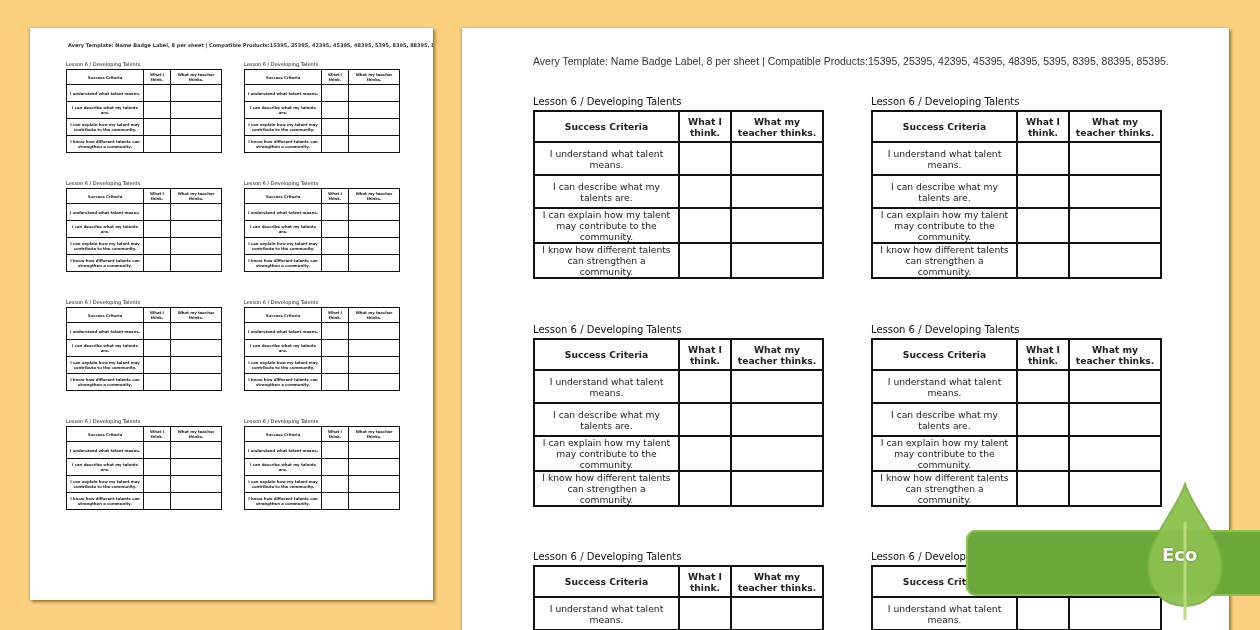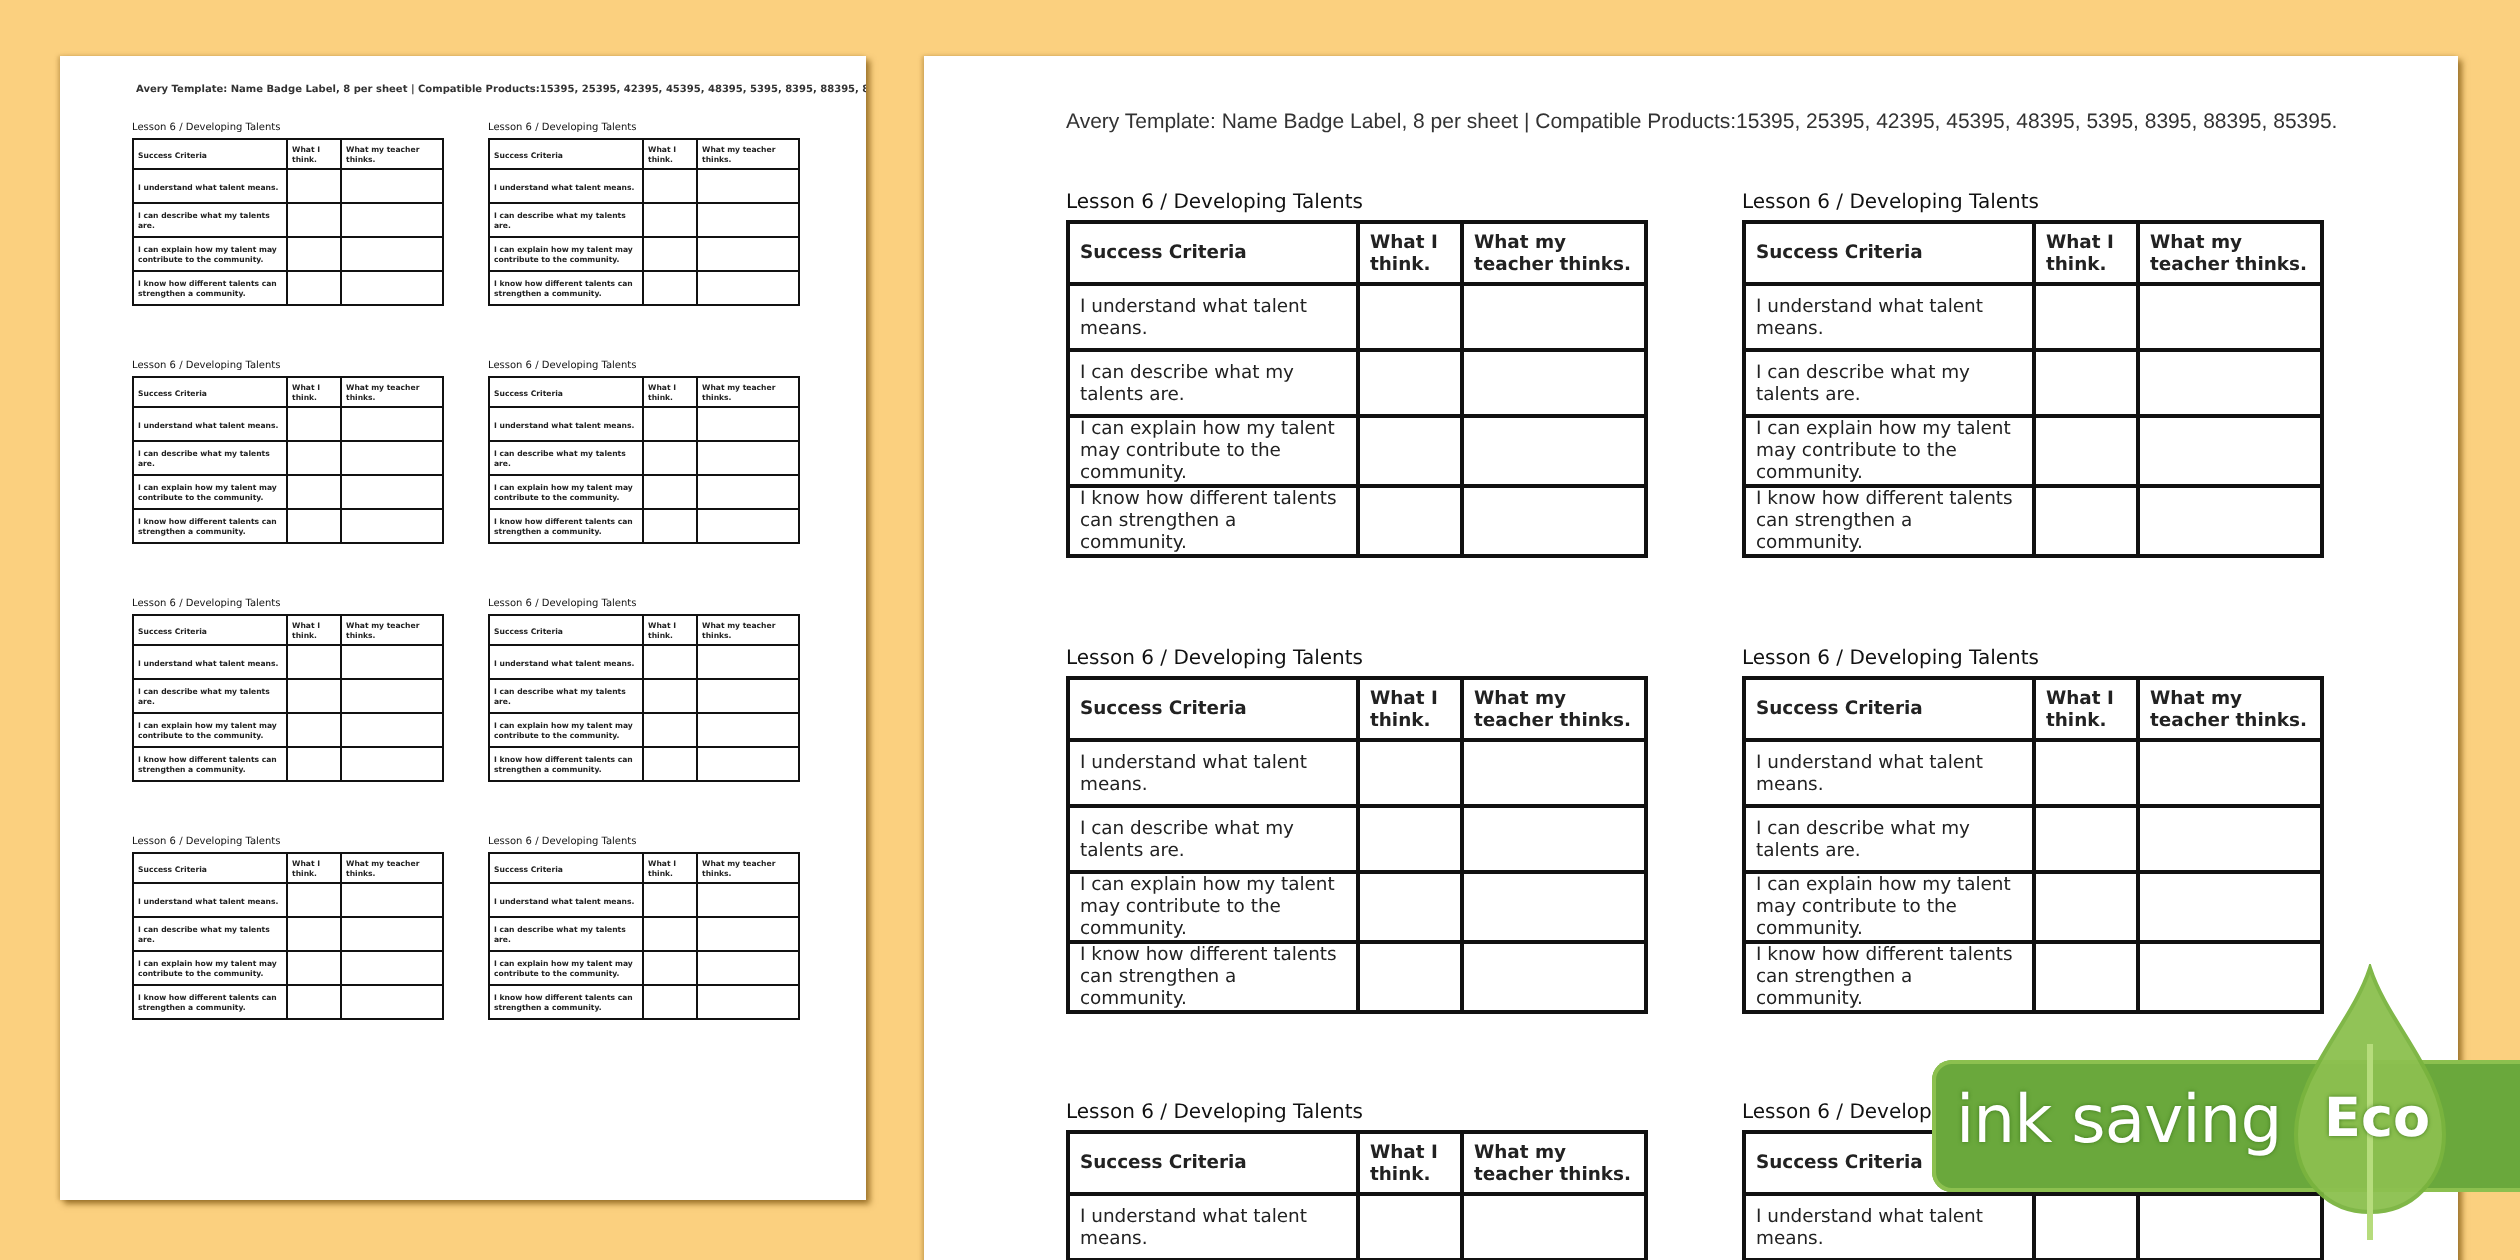--- a/index.html
+++ b/index.html
@@ -15,21 +15,21 @@
   }
   #page-left { left: 30px; top: 28px; width: 403px; height: 572px; }
   #page-right { left: 462px; top: 28px; width: 767px; height: 640px; }
 
   .hdr { position: absolute; color: #222; white-space: nowrap; }
   #page-left .hdr { left: 38px; top: 14px; font-size: 5px; font-weight: bold; color: #333; }
   #page-right .hdr { left: 71px; top: 27px; font-size: 10.5px; color: #333; font-family: "Liberation Sans", sans-serif; }
 
   .card { position: absolute; }
   .card .title { font-weight: normal; color: #111; white-space: nowrap; }
-  .card table { border-collapse: collapse; table-layout: fixed; }
+  .card table { border-collapse: collapse; table-layout: fixed; text-align: center; }
   .card td { border: 2px solid #111; vertical-align: middle; color: #222; padding: 0; }
 
   
   .big .title { font-size: 10px; height: 14px; line-height: 12px; }
   .big table { width: 287px; }
   .big td { font-size: 9.2px; line-height: 11px; padding: 0 5px; }
   .big td.c1 { width: 133px; }
   .big td.c2 { width: 40px; }
   .big td.c3 { width: 80px; }
   .big tr.h td { height: 29px; font-weight: bold; }
@@ -52,21 +52,21 @@
     background: #6aa83c; border-radius: 10px 0 0 10px;
     box-shadow: 0 0 0 2px #8cc04f inset;
   }
   #eco .ink {
     position: absolute; left: 12px; top: 58px; font-size: 33px; color: #fff;
     font-family: "DejaVu Sans", sans-serif; letter-spacing: -0.5px; white-space: nowrap;
     text-shadow: 0 0 2px #3f7a1d;
   }
   #eco .leaf { position: absolute; left: 180px; top: 0; width: 78px; height: 140px; }
   #eco .eco-txt {
-    position: absolute; left: 196px; top: 62px; font-size: 27px; font-weight: bold; color: #fff;
+    position: absolute; left: 196px; top: 62px; font-size: 18px; font-weight: bold; color: #fff;
     font-family: "DejaVu Sans", sans-serif; text-shadow: 0 0 2px #3f7a1d; white-space: nowrap;
   }
 </style>
 </head>
 <body>
 
 <div id="page-left" class="page">
   <div class="hdr">Avery Template: Name Badge Label, 8 per sheet | Compatible Products:15395, 25395, 42395, 45395, 48395, 5395, 8395, 88395, 85395.</div>
   <div id="left-cards">
       <div class="card small" style="left: 36px; top: 33px;">
@@ -493,19 +493,18 @@
       </tr>
 
     </tbody>
         </table>
   </div>
     </div>
 </div>
 
 <div id="eco">
   <div class="bar"></div>
-  <div class="ink">ink saving</div>
   <svg class="leaf" viewBox="0 0 78 140">
     <path d="M39 2 C 48 30, 76 55, 76 85 C 76 108, 60 124, 39 124 C 18 124, 2 108, 2 85 C 2 55, 30 30, 39 2 Z" fill="#8cc04f" stroke="#7ab43f" stroke-width="2" opacity="0.95"></path>
     <line x1="39" y1="40" x2="39" y2="138" stroke="#b6dc7c" stroke-width="3"></line>
   </svg>
   <div class="eco-txt">Eco</div>
 </div>
 
 </body></html>

